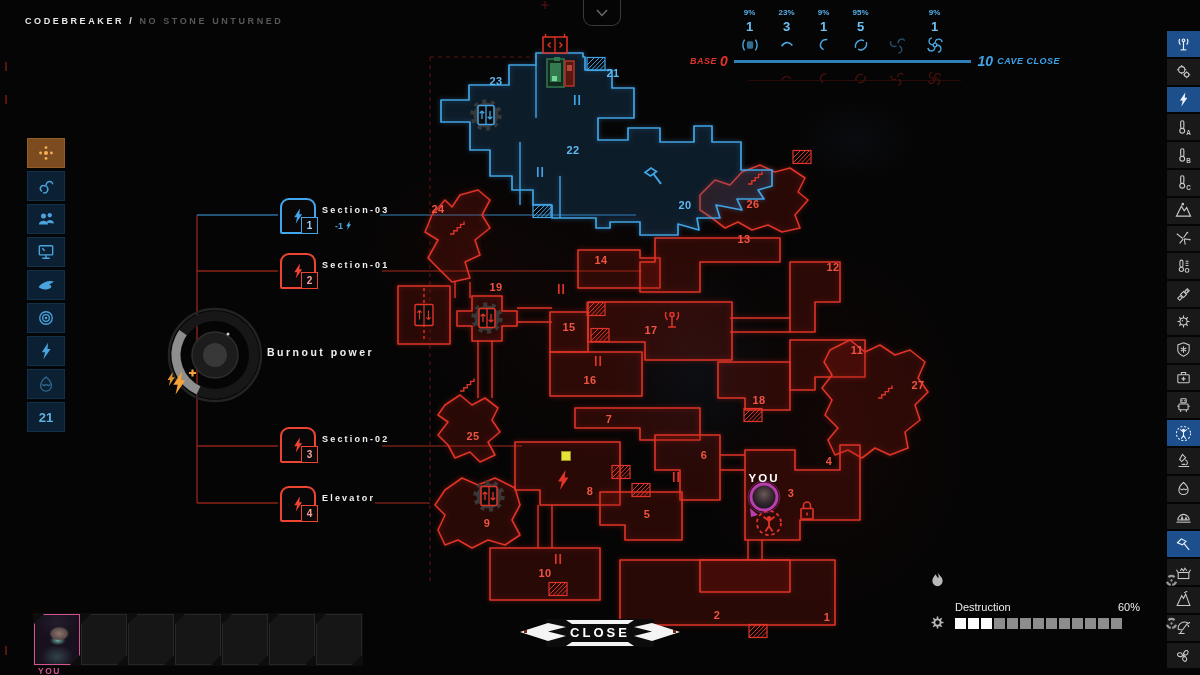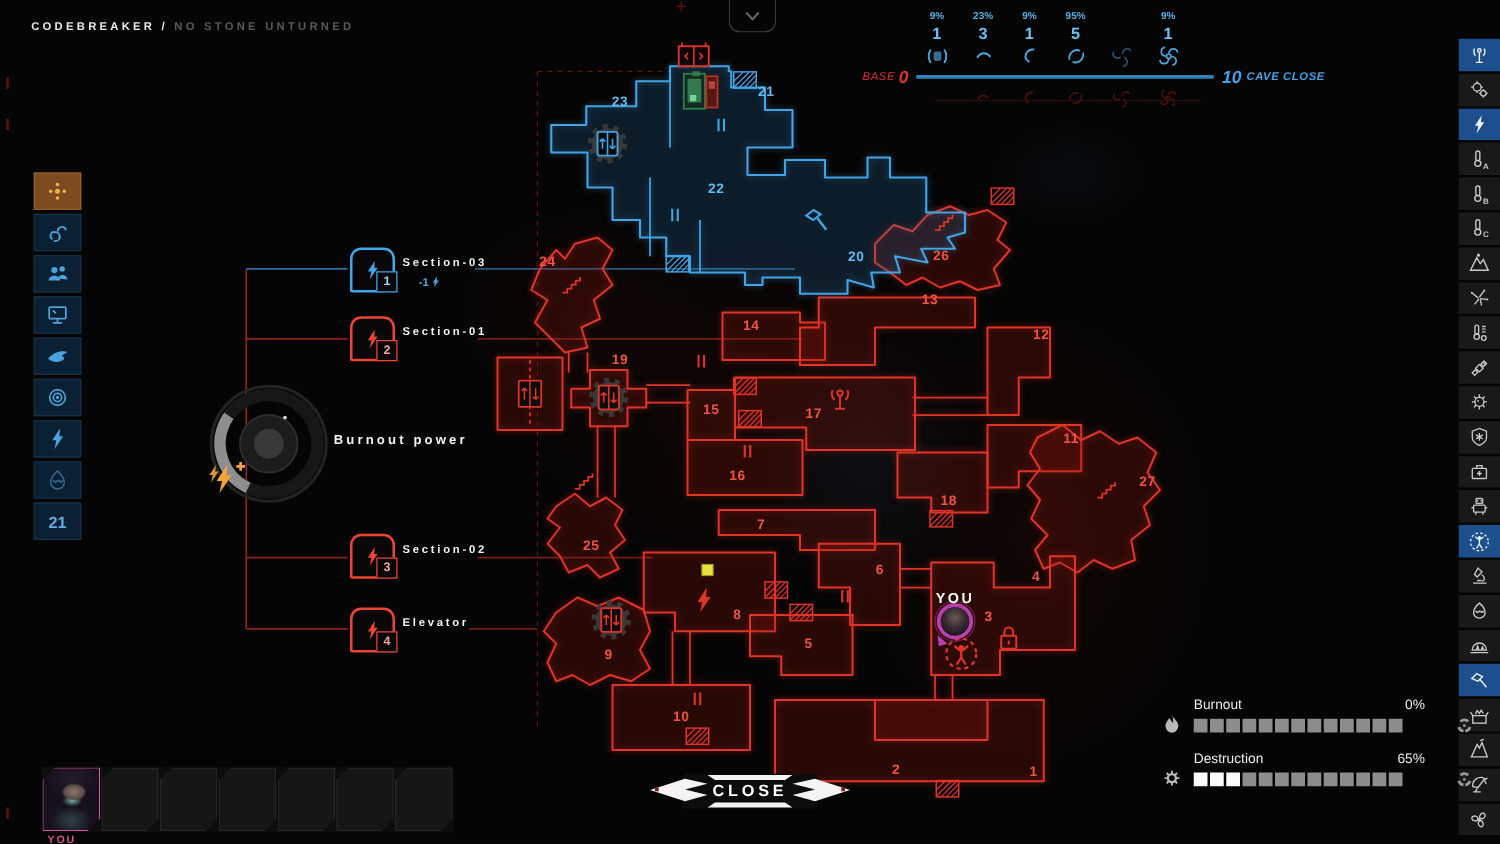--- a/index.html
+++ b/index.html
@@ -27,21 +27,21 @@
     border-radius:0 0 9px 9px;display:flex;align-items:center;justify-content:center;}
   #top-tab svg{width:12px;height:8px;stroke:#6a6a6a;fill:none;stroke-width:1.5;}
   
   #cave-columns{left:731px;top:8px;display:flex;}
   .stat-col{width:37px;text-align:center;color:#57b1e8;}
   .stat-pct{font-size:8px;font-weight:bold;height:11px;}
   .stat-num{font-size:13px;font-weight:bold;height:16px;color:#6cc0f2;}
   .stat-col svg{width:20px;height:20px;color:#4aa7e0;stroke:#4aa7e0;}
   .stat-col.empty svg{opacity:.45;}
   #cave-line-row{left:690px;top:53px;width:370px;height:16px;display:flex;align-items:center;}
-  .base-label{color:#e03428;font-style:italic;font-weight:normal;font-size:9px;letter-spacing:.5px;}
+  .base-label{color:#e03428;font-style:italic;font-weight:bold;font-size:9px;letter-spacing:.5px;}
   .base-val{color:#e03428;font-style:italic;font-weight:bold;font-size:14px;margin:0 6px 0 3px;}
   #cave-track{flex:1;height:3px;background:#2f7fb8;}
   .sys-val{color:#3fa3e8;font-style:italic;font-weight:bold;font-size:14px;margin:0 4px 0 7px;}
   .sys-label{color:#3fa3e8;font-style:italic;font-weight:bold;font-size:9px;letter-spacing:.5px;}
   #cave-ghost-row{left:768px;top:70px;display:flex;opacity:.5;}
   #cave-ghost-row:before{content:"";position:absolute;left:-20px;right:-8px;top:10px;height:1px;background:#4a100b;}
   .ghost-col{width:37px;text-align:center;position:relative;}
   .ghost-col svg{width:17px;height:17px;color:#8c1d14;stroke:#8c1d14;}
   
   #left-toolbar{left:27px;top:138px;display:flex;flex-direction:column;gap:3px;}
@@ -794,53 +794,32 @@
       <div class="pbadge">4</div>
       <div class="plabel">Elevator</div>
     </div>
   </div>
 
 <div id="status-bars" class="abs">
     <div class="sbar">
       <svg viewBox="-12 -12 24 24" class="sbar-ico">
         <use href="#ico-flame"></use>
       </svg>
-      <div class="sbar-main">
-        <div class="sbar-top">
-          <span>Burnout</span>
-          <span>0%</span>
-        </div>
-        <div class="squares">
-          <span class="sq"></span>
-          <span class="sq"></span>
-          <span class="sq"></span>
-          <span class="sq"></span>
-          <span class="sq"></span>
-          <span class="sq"></span>
-          <span class="sq"></span>
-          <span class="sq"></span>
-          <span class="sq"></span>
-          <span class="sq"></span>
-          <span class="sq"></span>
-          <span class="sq"></span>
-          <span class="sq"></span>
-        </div>
-      </div>
       <svg viewBox="-12 -12 24 24" class="rad-ico">
         <use href="#ico-rad"></use>
       </svg>
     </div>
     <div class="sbar">
       <svg viewBox="-12 -12 24 24" class="sbar-ico">
         <use href="#ico-gearsolid"></use>
       </svg>
       <div class="sbar-main">
         <div class="sbar-top">
           <span>Destruction</span>
-          <span>65%</span>
+          <span>60%</span>
         </div>
         <div class="squares">
           <span class="sq fill"></span>
           <span class="sq fill"></span>
           <span class="sq fill"></span>
           <span class="sq"></span>
           <span class="sq"></span>
           <span class="sq"></span>
           <span class="sq"></span>
           <span class="sq"></span>

